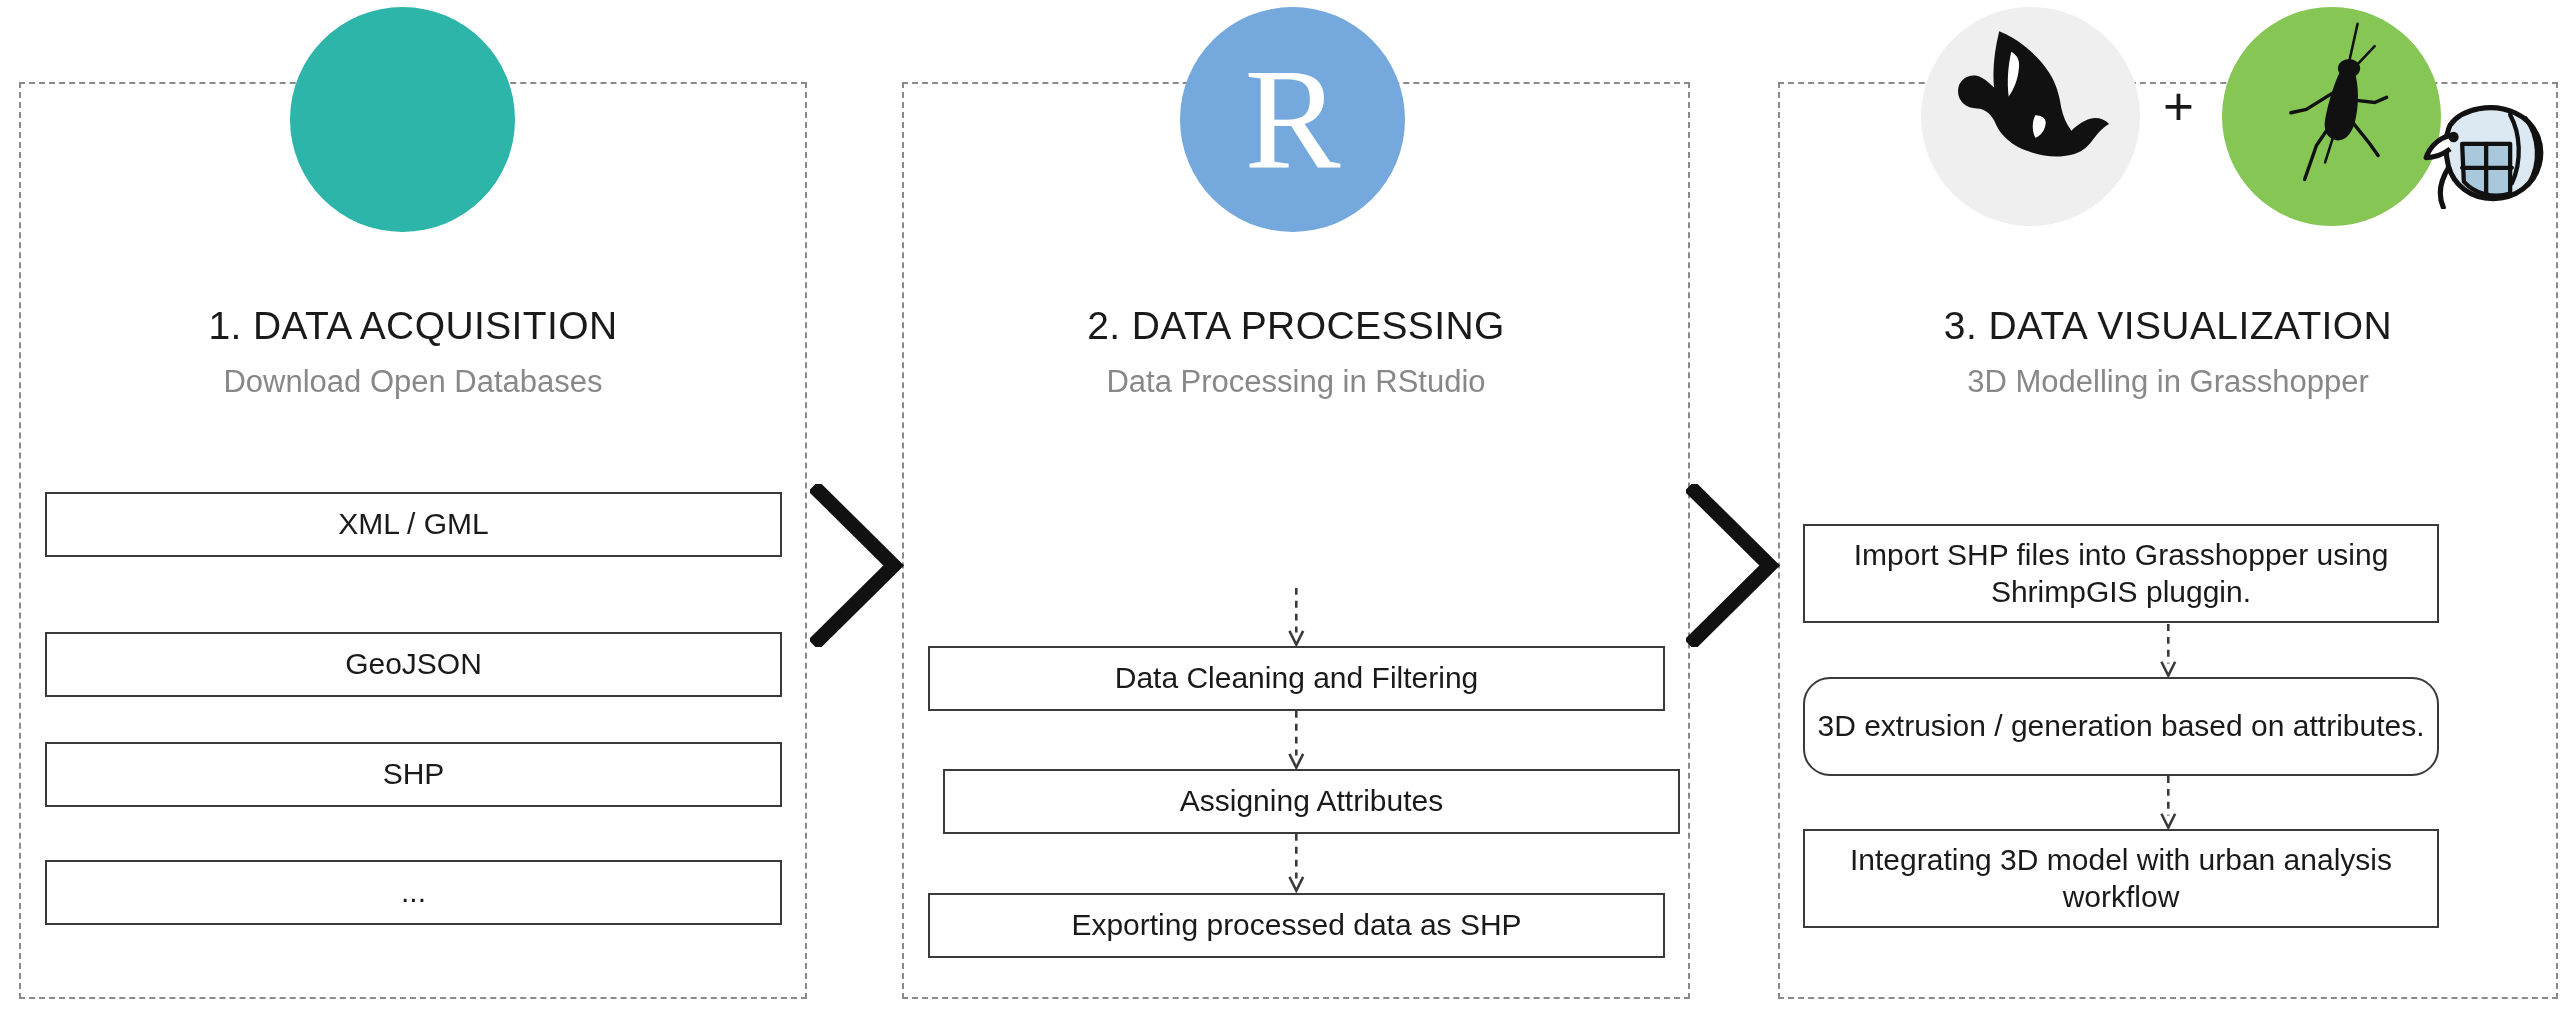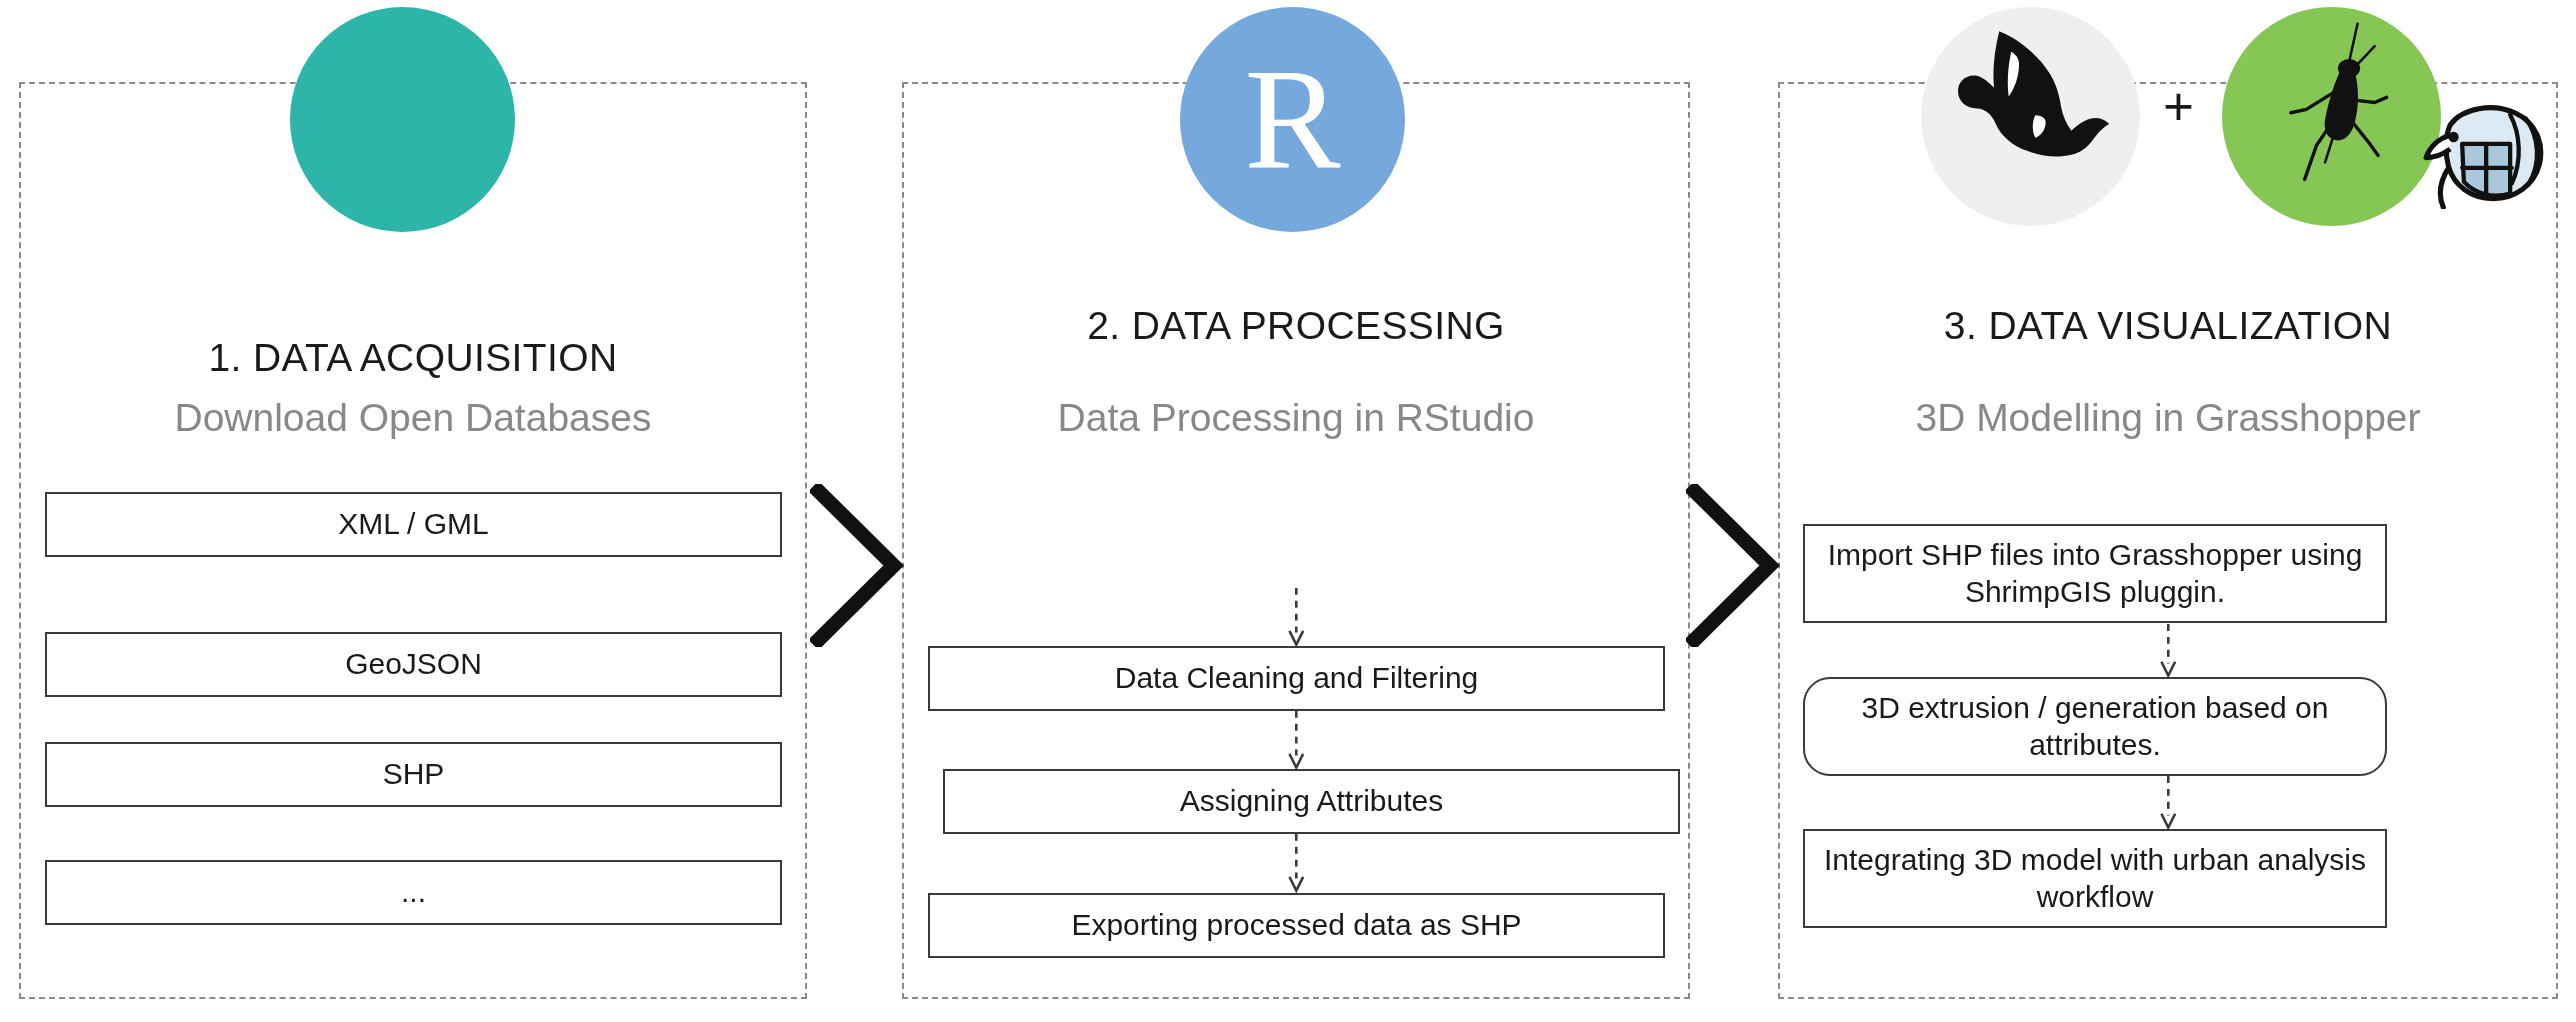--- a/index.html
+++ b/index.html
@@ -140,26 +140,25 @@
     color: #1a1a1a;
     font-size: 39px;
     letter-spacing: 0.4px;
     white-space: nowrap;
     font-family: "Liberation Sans", sans-serif;
   }
   .stage-sub {
     position: absolute;
     text-align: center;
     color: #888888;
-    font-size: 39px;
+    font-size: 31px;
     white-space: nowrap;
     font-family: "Liberation Sans", sans-serif;
-    margin-top: 32px;
-  }
-  .t1 { left: 19px;   top: 304px; width: 788px; margin-top: 32px; }
+  }
+  .t1 { left: 19px;   top: 304px; width: 788px; }
   .t2 { left: 902px; top: 304px; width: 788px; }
   .t3 { left: 1778px; top: 304px; width: 780px; }
   .s1 { left: 19px;   top: 364px; width: 788px; }
   .s2 { left: 902px; top: 364px; width: 788px; }
   .s3 { left: 1778px; top: 364px; width: 780px; }
 
   
   .item-box {
     position: absolute;
     border: 2.6px solid #3a3a3a;
@@ -184,21 +183,21 @@
   .c1-b3 { top: 860px; }
 
   
   .c2-box { left: 928px; width: 737px; height: 65px; }
   .c2-b0 { top: 523px; }
   .c2-b1 { top: 646px; }
   .c2-b2 { top: 769px; margin-left: 15px; }
   .c2-b3 { top: 893px; }
 
   
-  .c3-box { left: 1803px; width: 584px; }
+  .c3-box { left: 1803px; width: 636px; }
   .c3-b0 { top: 524px; height: 99px; }
   .c3-b1 { top: 677px; height: 99px; border-radius: 27px; }
   .c3-b2 { top: 829px; height: 99px; }
 
   
   .vconn {
     position: absolute;
     width: 20.6px;
     z-index: 3;
   }

